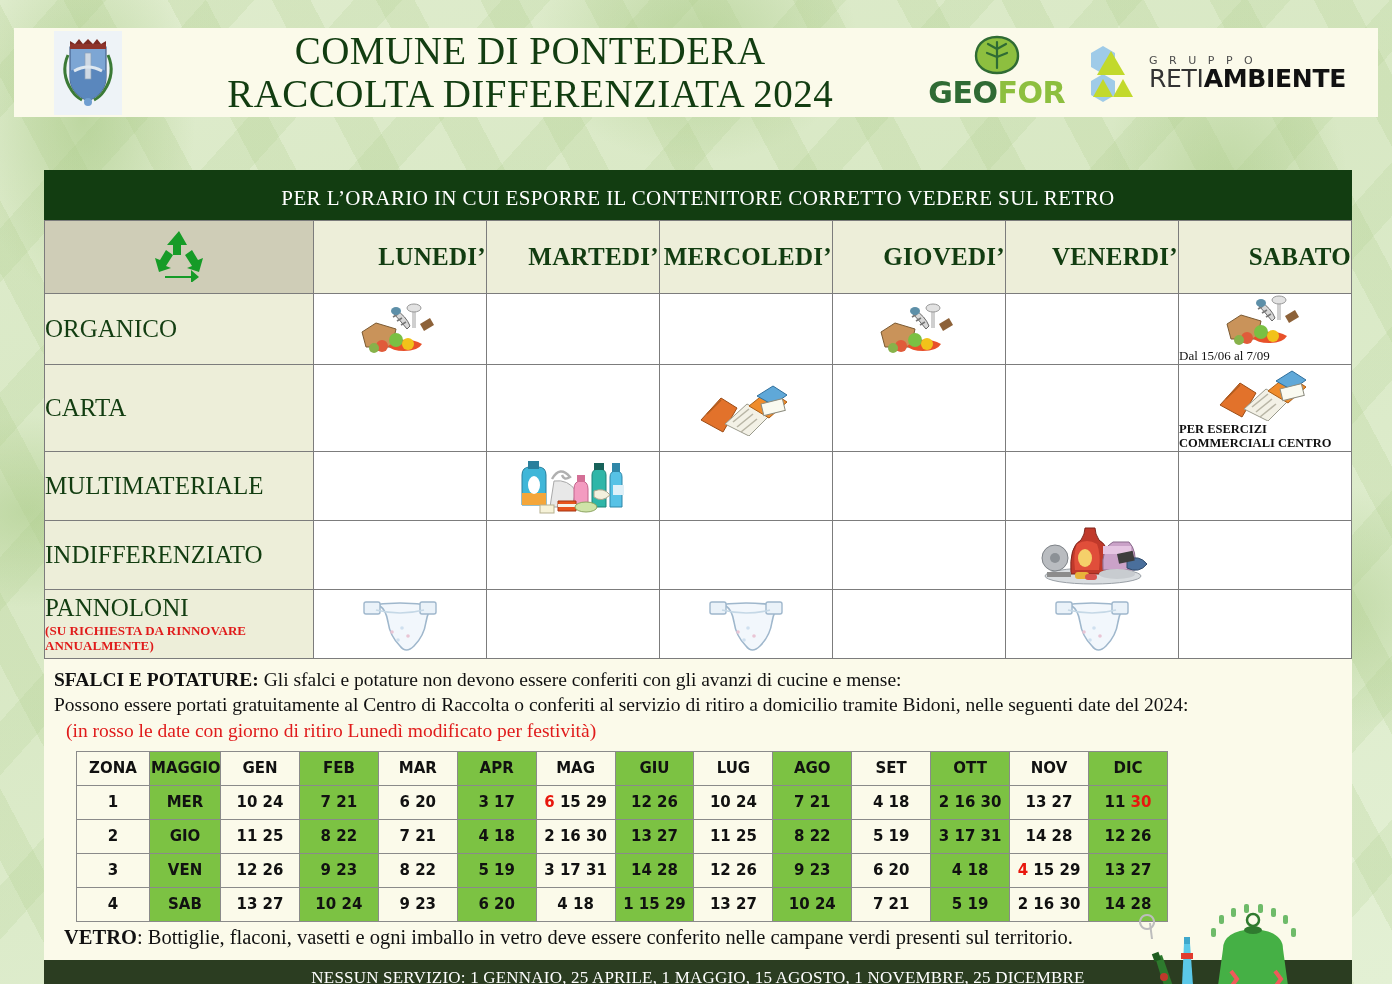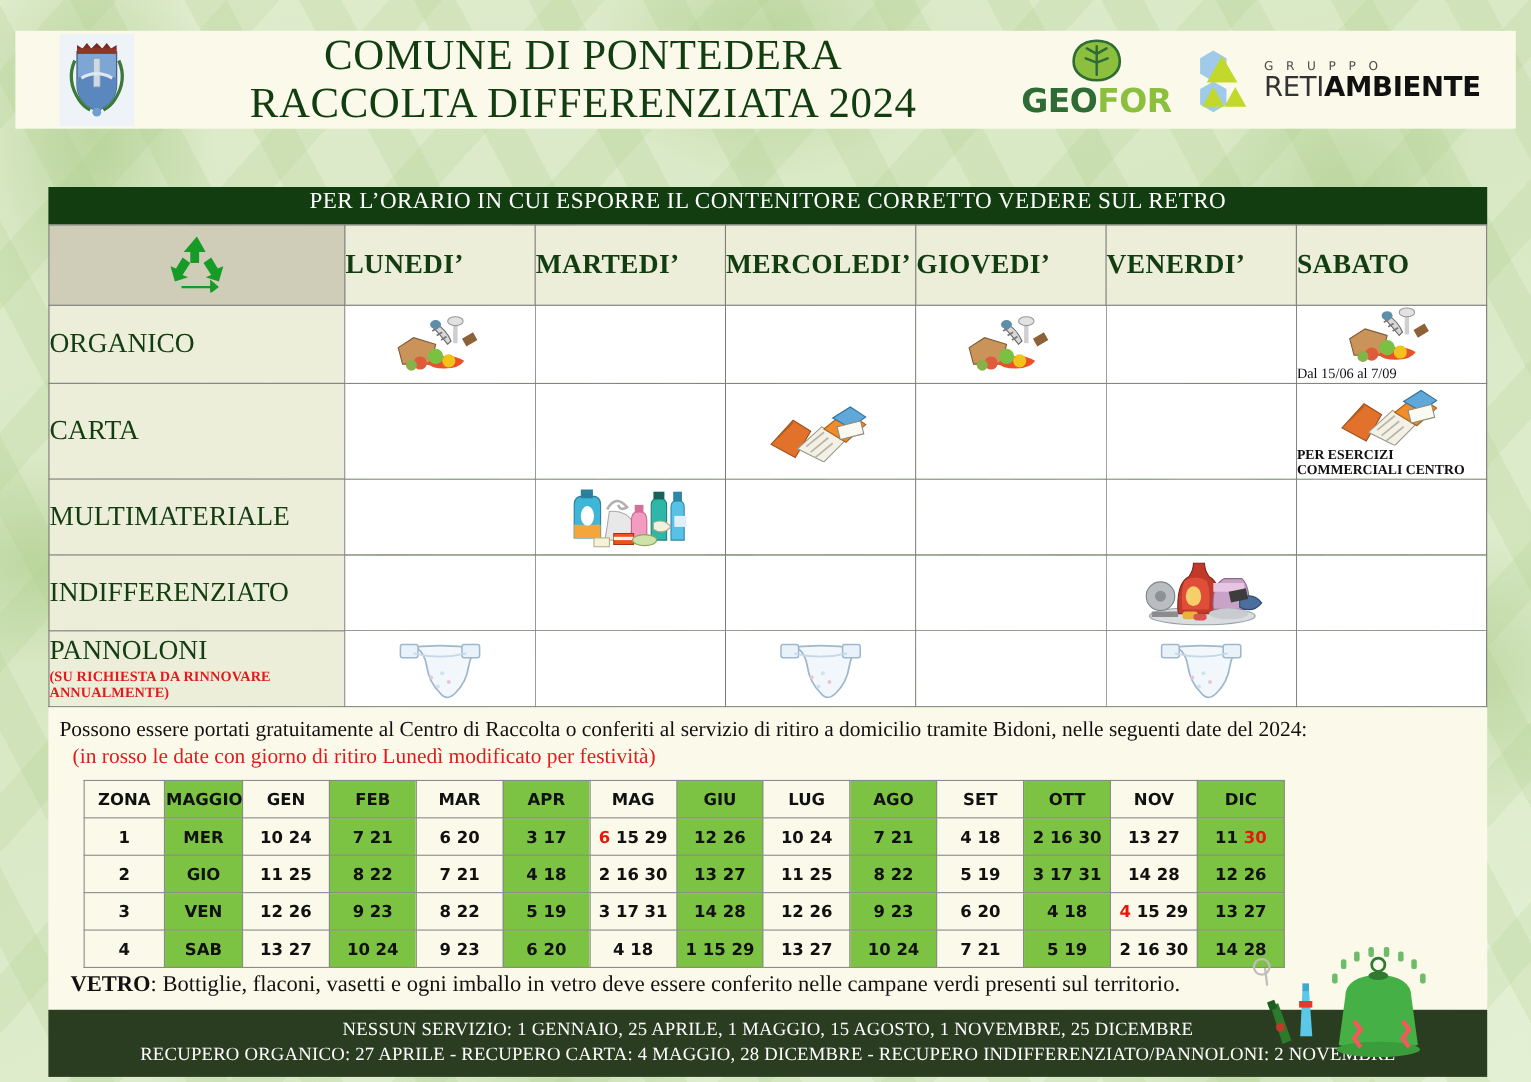--- a/index.html
+++ b/index.html
@@ -69,30 +69,30 @@
   .reti-name { font-family:"DejaVu Sans", sans-serif; font-size:25px; color:#333; letter-spacing:-.3px;}
   .reti-name b { color:#111; }
 
   
   .panel {
     position:absolute; left:44px; top:170px; width:1308px;
     z-index: 3;
   }
   .band-top {
     background:#123d11; color:#fff; text-align:center;
-    font-size:21px; letter-spacing:.4px; padding:0 0 9px;
+    font-size:21px; letter-spacing:.4px; padding:16px 0 9px;
     font-family:"Liberation Serif", serif;
   }
 
   table.grid { border-collapse: collapse; width: 100%; table-layout: fixed; }
   table.grid td, table.grid th { border: 1px solid #7c7c7c; padding: 0; }
 
   .hdr-recycle { background:#cfcdb7; width: 268px; height: 72px; text-align:center; vertical-align:middle;}
   .hdr-day {
-    background:#edeed9; color:#123d11; text-align:left; vertical-align:middle;
+    background:#edeed9; color:#123d11; text-align:right; vertical-align:middle;
     font-size:25px; height:72px; font-family:"Liberation Serif", serif;
     letter-spacing:.3px;
   }
   .cat-cell {
     background:#edeed9; color:#123d11; font-size:25px; padding-left:18px;
     vertical-align:middle; font-family:"Liberation Serif", serif;
   }
   .cat-cell .sub {
     display:block; color:#e01b1b; font-size:13px; font-weight:bold; line-height:1.15;
     margin-top:2px; letter-spacing:.1px;
@@ -400,20 +400,21 @@
         <circle cx="52" cy="40" r="1.8" fill="#e9c5d4"></circle>
         <circle cx="42" cy="44" r="1.8" fill="#cfe0ef"></circle>
       </svg>
           </td>
           <td class="slot"></td>
         </tr>
       </tbody>
   </table>
 
   <div class="sfalci">
+    <div class="sf-line"><b>SFALCI E POTATURE:</b><span> Gli sfalci e potature non devono essere conferiti con gli avanzi di cucine e mense:</span></div>
     <div class="sf-line">Possono essere portati gratuitamente al Centro di Raccolta o conferiti al servizio di ritiro a domicilio tramite Bidoni, nelle seguenti date del 2024:</div>
     <div class="sf-red">(in rosso le date con giorno di ritiro Lunedì modificato per festività)</div>
 
     <table class="months">
       <thead>
           <tr id="months-head">
             <th class="m-zonaHdr">ZONA</th>
             <th class="m-giornoHdr">MAGGIO</th>
             <th class="m-head-white">GEN</th>
             <th class="m-head-green">FEB</th>

